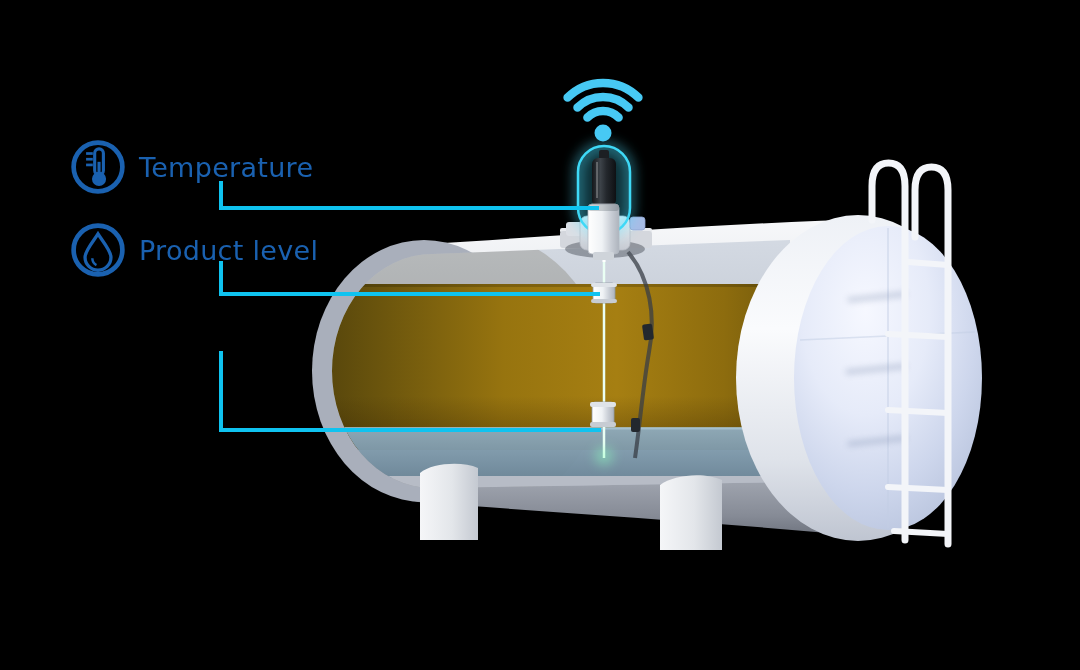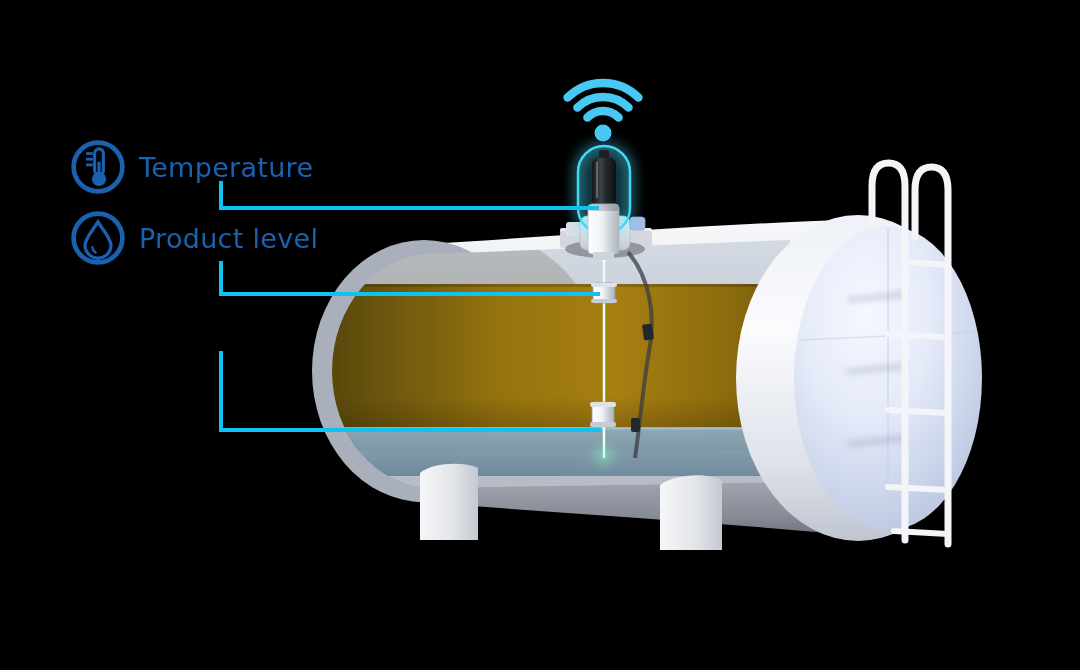--- a/index.html
+++ b/index.html
@@ -230,21 +230,21 @@
       <circle class="icon-fill" cx="28" cy="38.5" r="6.8"></circle>
       <g class="icon-stroke" stroke-width="2.6">
         <line x1="15.5" y1="14" x2="22" y2="14"></line>
         <line x1="15.5" y1="19.5" x2="22" y2="19.5"></line>
         <line x1="15.5" y1="25" x2="22" y2="25"></line>
       </g>
     </svg>
     <span class="legend-label">Temperature</span>
   </div>
 
-  <div class="legend-item" style="left:70px;top:210px;">
+  <div class="legend-item" style="left:70px;top:222px;">
     <svg class="icon" viewBox="0 0 54 54">
       <circle class="icon-stroke" cx="27" cy="27" r="23.5" stroke-width="4.5"></circle>
       <path class="icon-stroke" stroke-width="3.2" d="M27,11.5 C23,18 14.5,27.5 14.5,34 a12.5,12.5 0 0 0 25,0 C39.5,27.5 31,18 27,11.5 Z"></path>
       <path class="icon-stroke" stroke-width="2.4" d="M21.5,35 a6.5,7.5 0 0 0 4,6.5"></path>
     </svg>
     <span class="legend-label">Product level</span>
   </div>
 
 
 </div>

